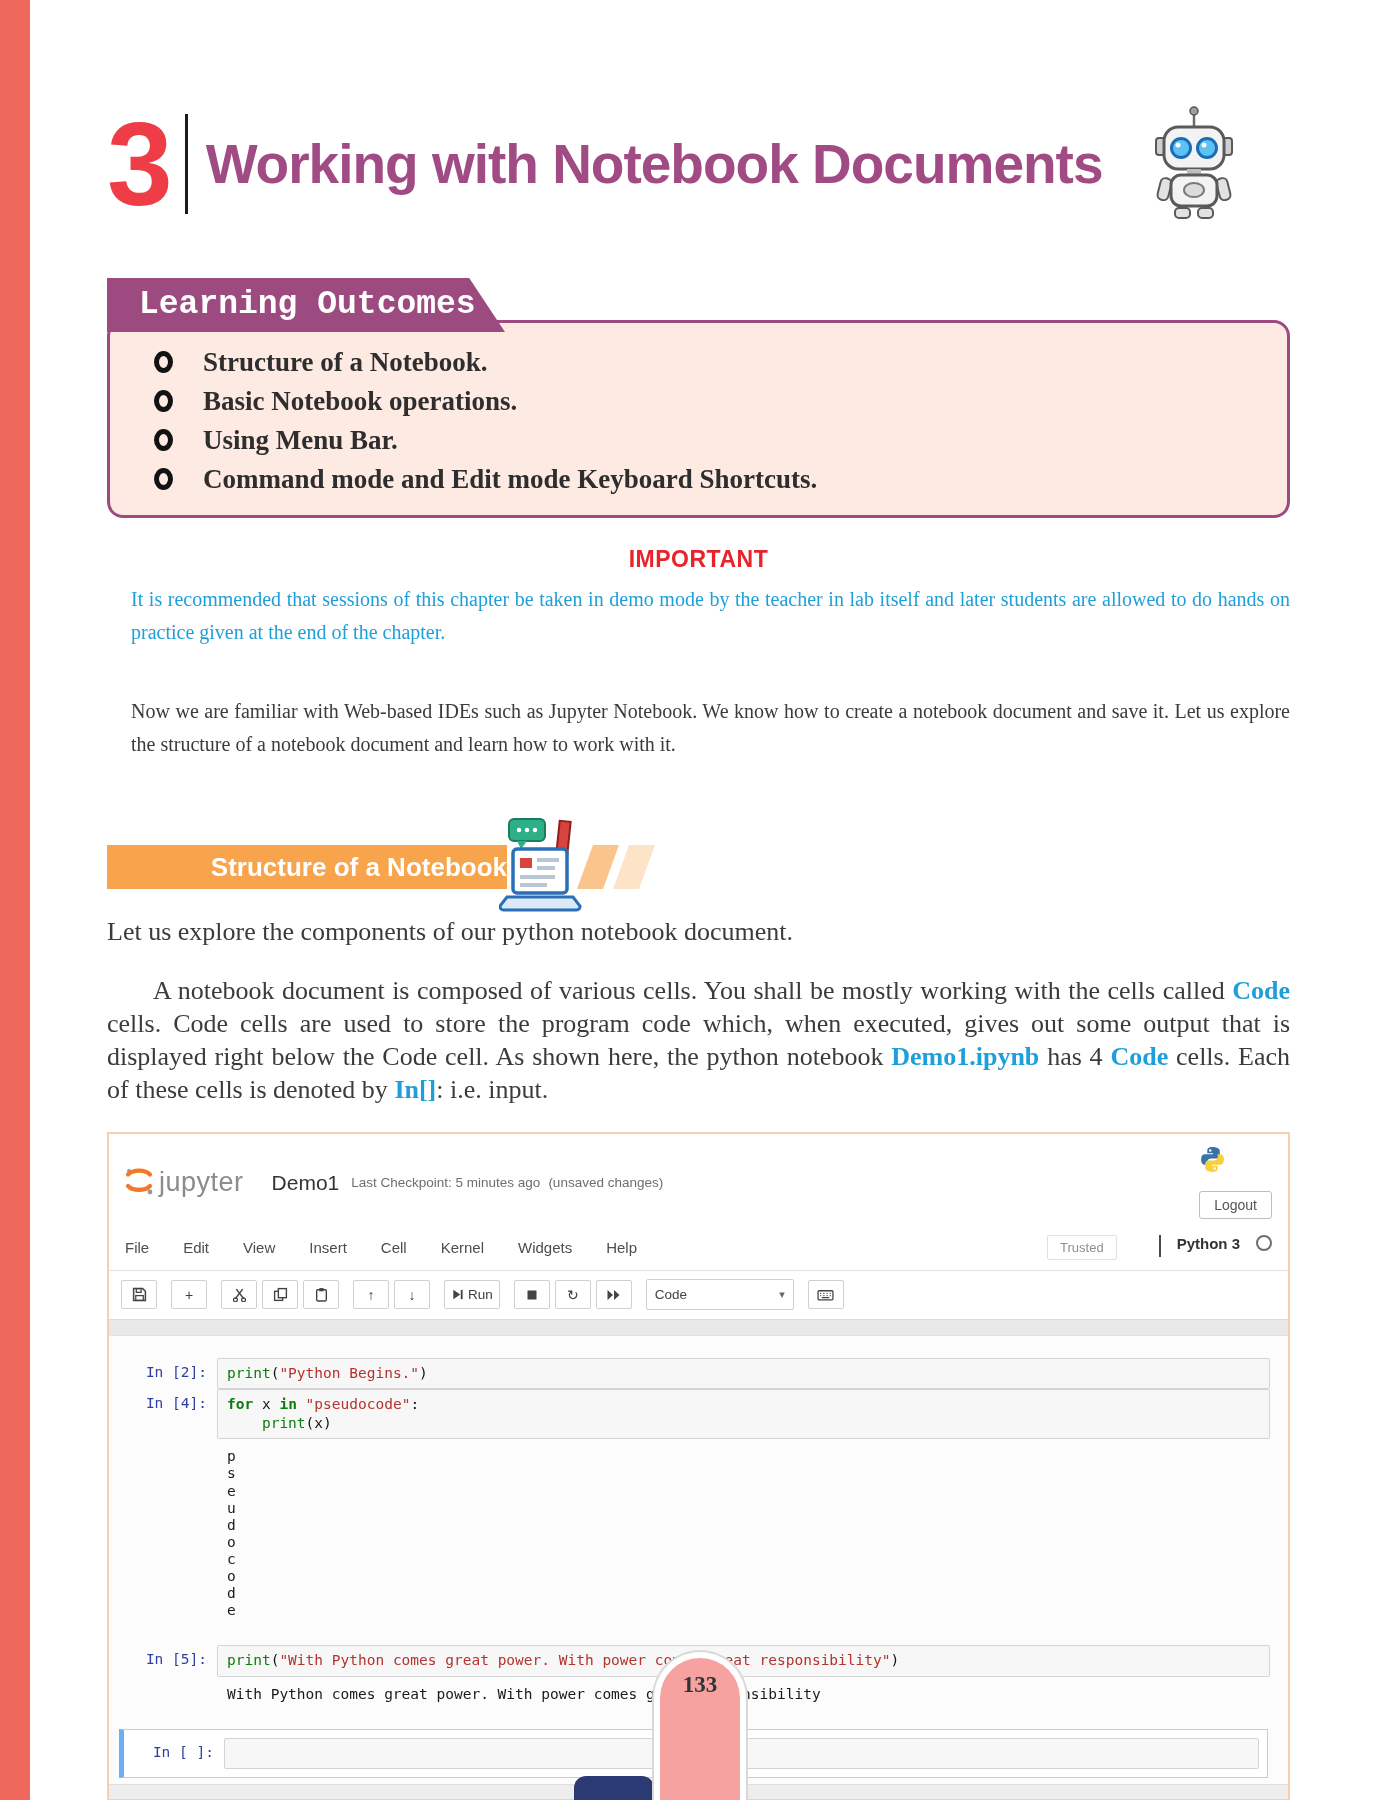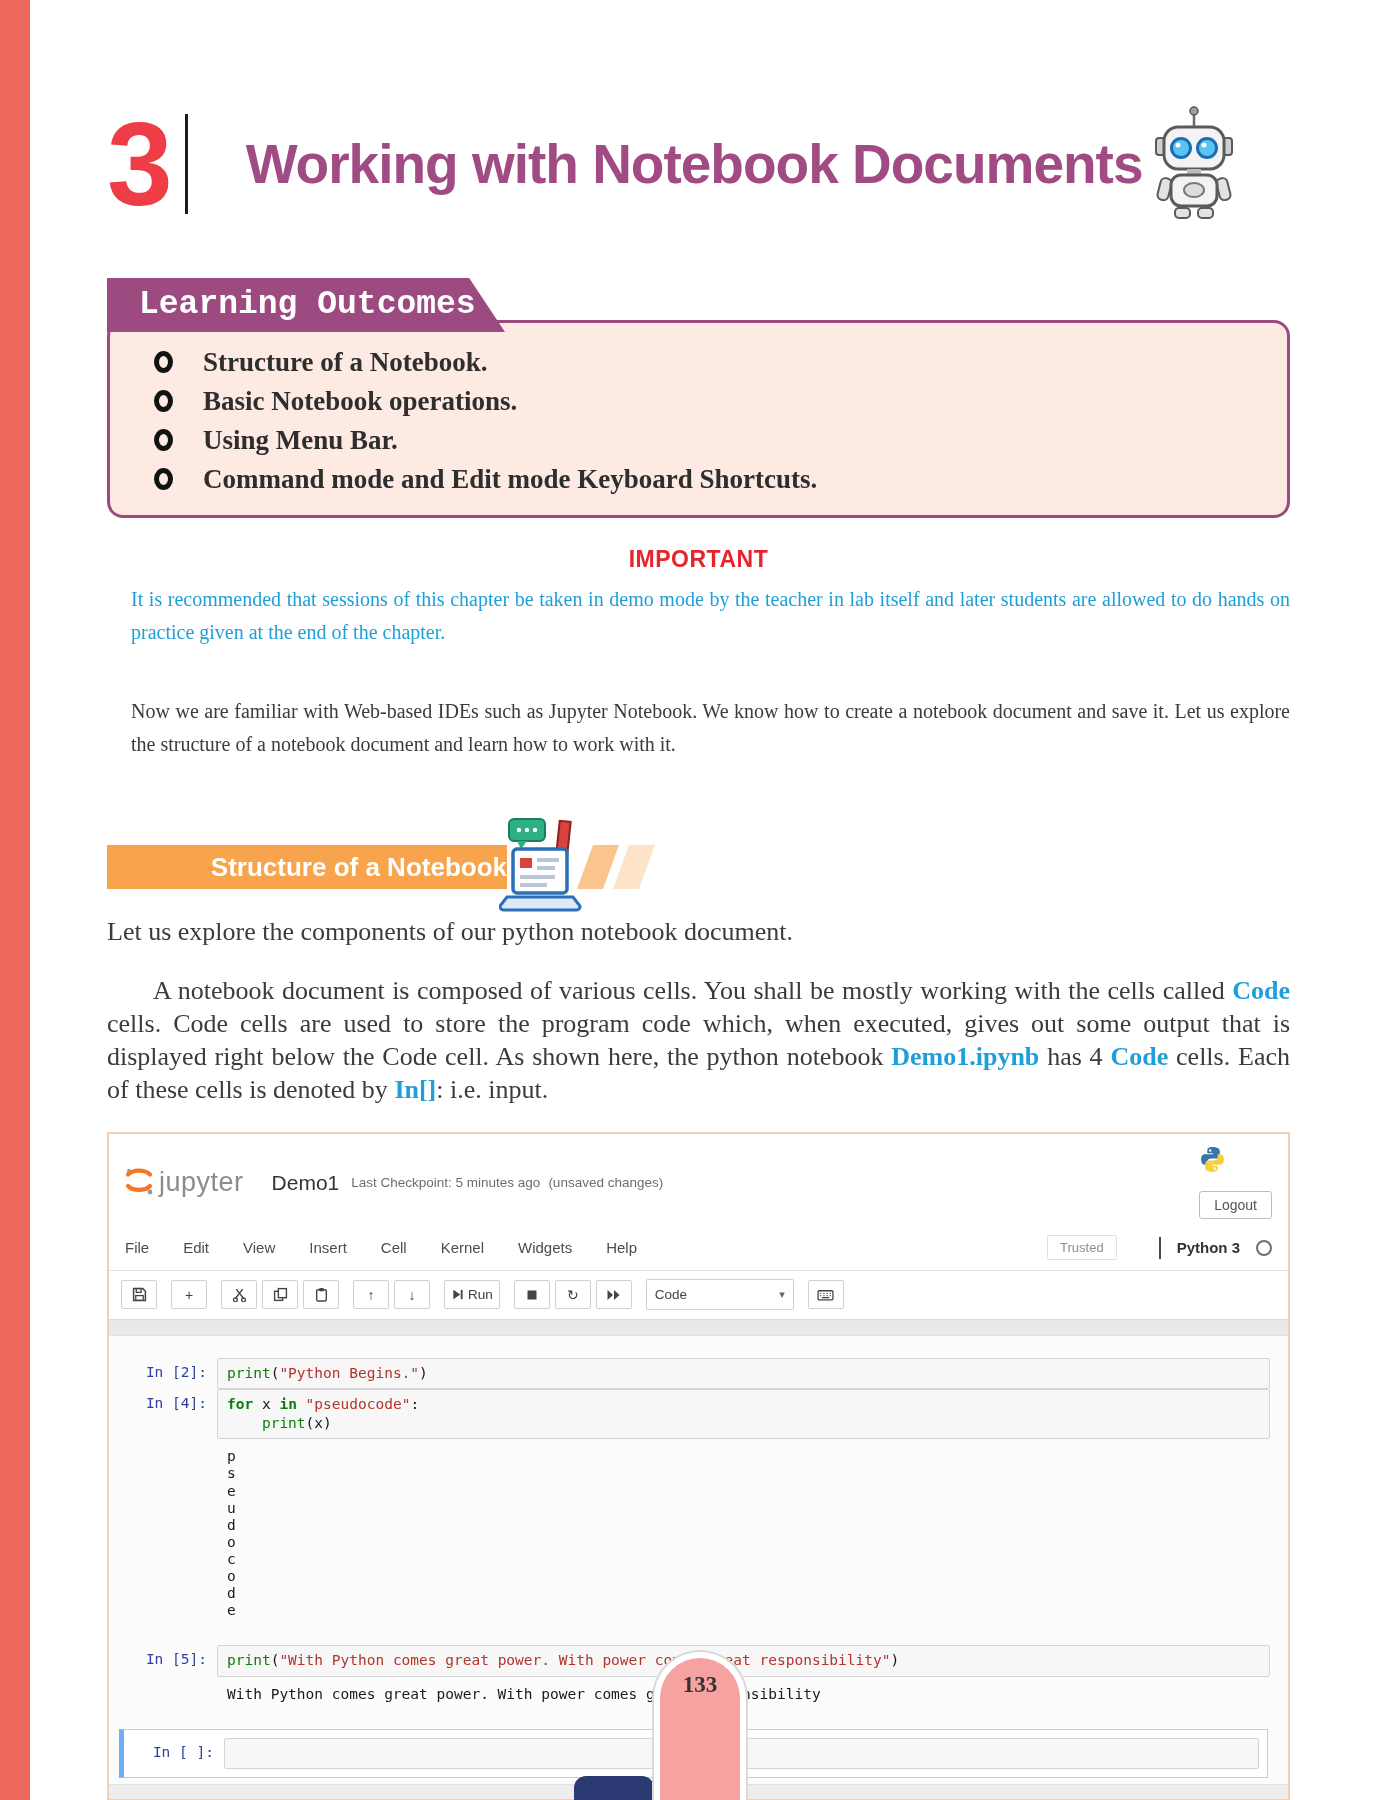--- a/index.html
+++ b/index.html
@@ -7,21 +7,21 @@
         font-family:"Liberation Serif",serif;color:#3b3b3b;}
   .edge-strip{position:absolute;left:0;top:0;width:30px;height:100%;background:var(--strip-red,#ef685c);}
   .content{position:absolute;left:107px;width:1183px;top:0;}
 
   
   .chapter-header{display:flex;align-items:center;margin-top:100px;height:128px;}
   .chapter-number{font-family:"Liberation Sans",sans-serif;font-weight:bold;font-size:118px;
                   line-height:0.9;color:var(--chapter-red,#ee3d47);}
   .chapter-divider{width:3px;height:100px;background:#1c1c1c;margin:0 18px 0 12px;}
   .chapter-title{font-family:"Liberation Sans",sans-serif;font-weight:bold;font-size:55px;
-                 letter-spacing:-1px;color:var(--title-purple,#a14b85);white-space:nowrap;margin-left:40px;}
+                 letter-spacing:-1px;color:var(--title-purple,#a14b85);white-space:nowrap;}
   .robot{margin-left:auto;margin-right:52px;}
 
   
   .lo{position:relative;margin-top:50px;padding-top:42px;}
   .lo-banner{position:absolute;top:0;left:0;width:398px;height:54px;background:var(--banner-purple,#9d4a80);
              clip-path:polygon(0 0,91% 0,100% 100%,0 100%);color:#fff;z-index:2;
              font-family:Liberation Mono, monospace;font-weight:bold;font-size:33px;
              line-height:54px;padding-left:32px;box-sizing:border-box;}
   .lo-box{border:3px solid var(--banner-purple,#9d4a80);border-radius:16px;background:var(--outcomes-bg,#fdeae2);
           padding:24px 30px 12px 44px;}
@@ -56,21 +56,21 @@
   .jp-header{display:flex;align-items:center;padding:12px 16px 8px 14px;}
   .jp-logo-text{font-size:27px;color:#8c8c8c;margin-left:4px;letter-spacing:.5px;}
   .jp-title{font-size:21px;color:#333;margin-left:28px;}
   .jp-checkpoint{font-size:13.5px;color:#6e6e6e;margin-left:12px;}
   .jp-unsaved{font-size:13.5px;color:#6e6e6e;margin-left:8px;}
   .jp-header-right{margin-left:auto;display:flex;gap:14px;flex-direction:column;}
   .logout-btn{border:1px solid #bdbdbd;border-radius:3px;background:#fff;padding:5px 14px;
               font-size:14px;color:#555;}
   .jp-menubar{display:flex;align-items:center;padding:8px 16px 10px 16px;border-bottom:1px solid #e3e3e3;}
   .jp-menu{font-size:15px;color:#4d4d4d;margin-right:34px;}
-  .jp-menu-right{margin-left:auto;display:flex;align-items:center;gap:16px;}
+  .jp-menu-right{margin-left:auto;display:flex;align-items:flex-start;gap:16px;}
   .trusted{font-size:13px;color:#8f8f8f;border:1px solid #e0e0e0;border-radius:2px;padding:4px 12px;}
   .kdiv{width:2px;height:22px;background:#4a4a4a;margin-left:26px;}
   .kernel-name{font-size:15px;color:#333;font-weight:bold;}
   .kcircle{width:12px;height:12px;border:2px solid #6e6e6e;border-radius:50%;display:inline-block;}
   .jp-toolbar{display:flex;align-items:center;gap:5px;padding:8px 14px 9px 12px;}
   .tbtn{height:29px;min-width:36px;border:1px solid #d0d0d0;border-radius:2px;background:#fff;
         display:flex;align-items:center;justify-content:center;color:#3e3e3e;font-size:14px;
         box-sizing:border-box;gap:4px;padding:0 6px;}
   .tbtn svg{display:block;}
   .grp{margin-left:9px;}

